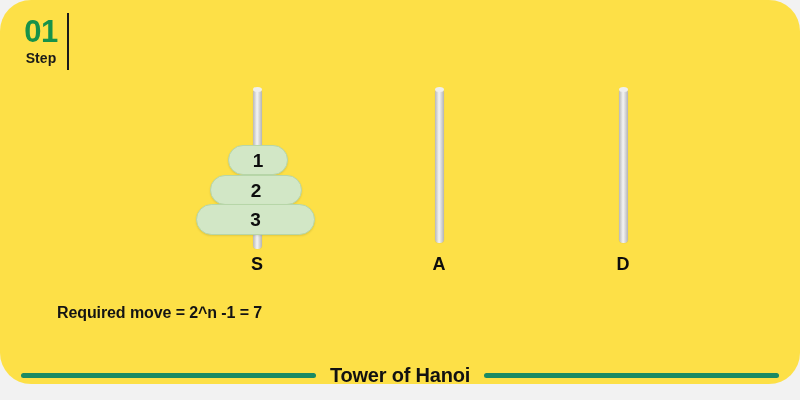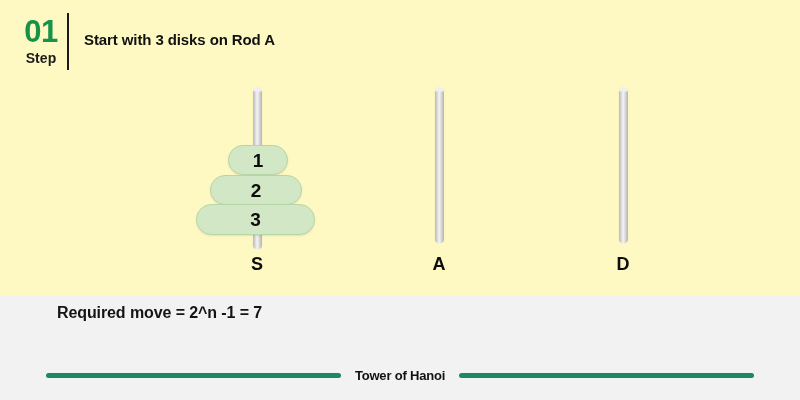--- a/index.html
+++ b/index.html
@@ -13,22 +13,23 @@
     background: #f2f2f2;
     font-family: "Liberation Sans", sans-serif;
     overflow: hidden;
     position: relative;
   }
 
   .canvas {
     position: absolute;
     left: 0; top: 0;
     width: 800px;
-    height: 296px;
-    background: #fef9c3;
+    height: 384px;
+    background: #fde047;
+    border-radius: 31px;
   }
 
   
   .step-block {
     position: absolute;
     left: 18px;
     top: 16px;
     width: 46px;
     text-align: center;
     line-height: 1;
@@ -144,38 +145,37 @@
     justify-content: center;
   }
   .footer-rule {
     height: 5px;
     background: #1b8a63;
     border-radius: 3px;
   }
   .footer-rule.left  { width: 295px; margin-right: 14px; }
   .footer-rule.right { width: 295px; margin-left: 14px; }
   .footer-title {
-    font-size: 13px;
+    font-size: 20px;
     font-weight: bold;
     color: #111111;
     white-space: nowrap;
     letter-spacing: -0.2px;
   }
 </style>
 </head>
 <body>
 
 <div class="canvas">
 
   <div class="step-block">
     <span class="step-number">01</span>
     <span class="step-word">Step</span>
   </div>
   <div class="header-divider"></div>
-  <div class="step-title">Start with 3 disks on Rod A</div>
 
   <div class="rod" style="left:252.5px; top:89px; height:160px;"></div>
   <div class="rod-cap" style="left:252.5px; top:87px;"></div>
 
   <div class="rod" style="left:434.5px; top:89px; height:154px;"></div>
   <div class="rod-cap" style="left:434.5px; top:87px;"></div>
 
   <div class="rod" style="left:618.5px; top:89px; height:154px;"></div>
   <div class="rod-cap" style="left:618.5px; top:87px;"></div>
 

